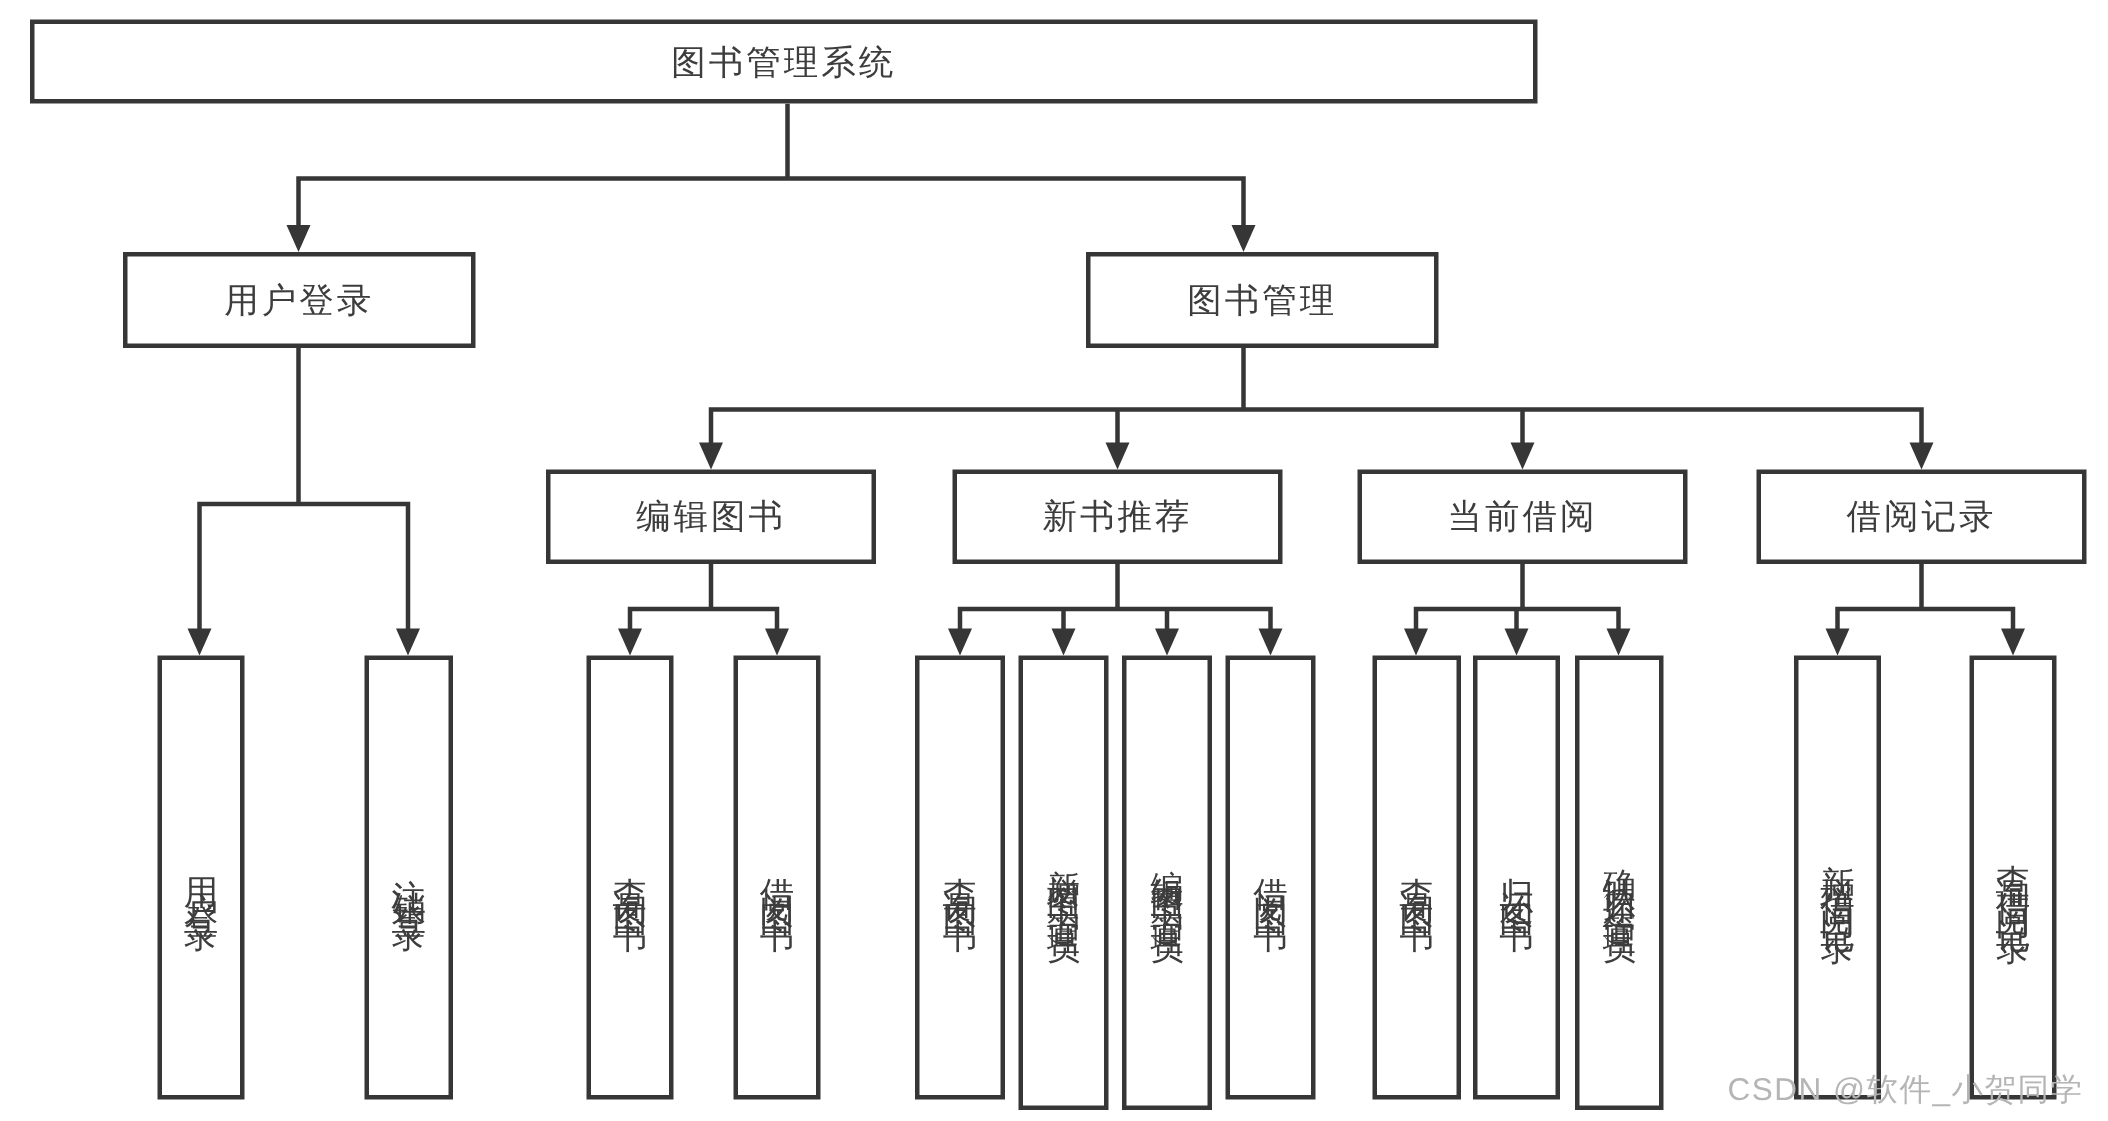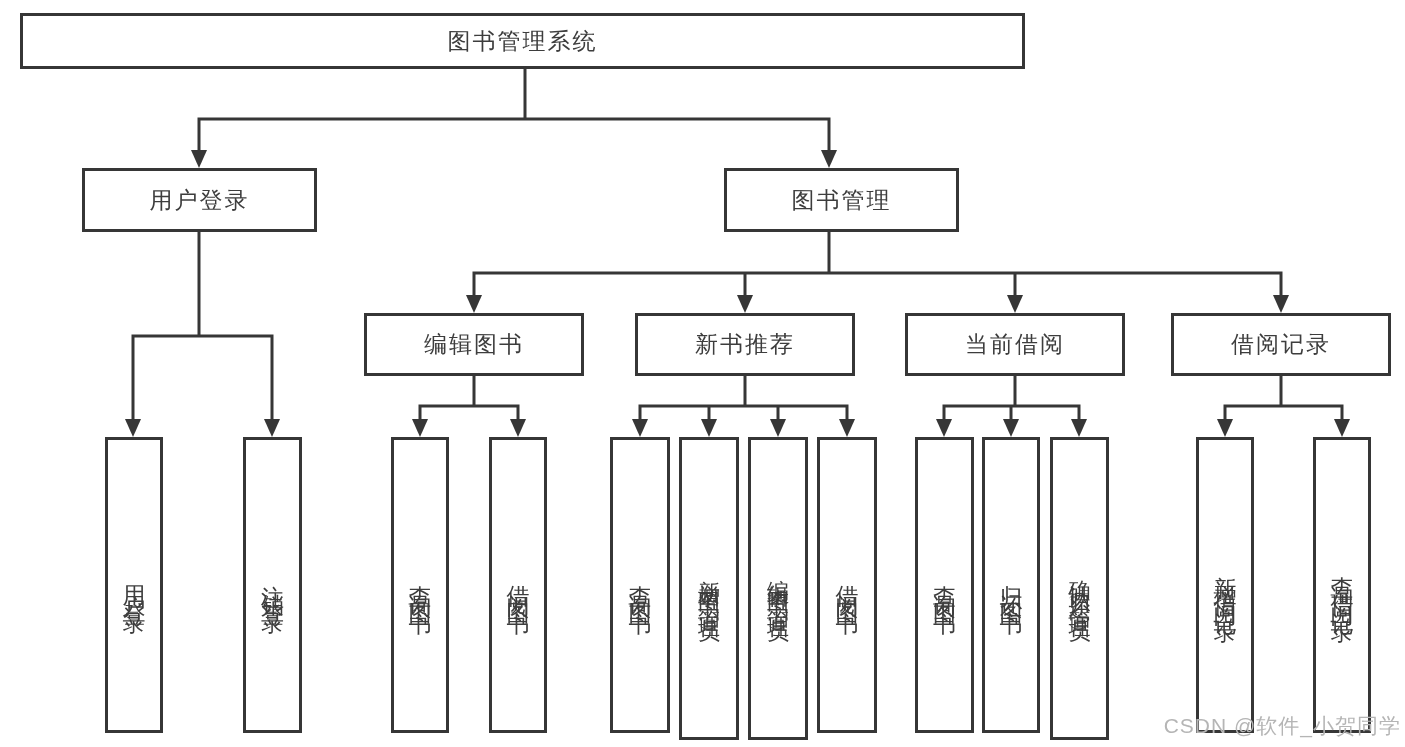--- a/index.html
+++ b/index.html
@@ -67,21 +67,21 @@
   .l-bb-edit   { left: 748px;  top: 437px; width: 60px; height: 303px; }
   .l-bb-borrow { left: 817px;  top: 437px; width: 60px; height: 296px; }
   .l-cb-query  { left: 915px;  top: 437px; width: 59px; height: 296px; }
   .l-cb-return { left: 982px;  top: 437px; width: 58px; height: 296px; }
   .l-cb-confirm{ left: 1050px; top: 437px; width: 59px; height: 303px; }
   .l-br-add    { left: 1196px; top: 437px; width: 58px; height: 296px; }
   .l-br-query  { left: 1313px; top: 437px; width: 58px; height: 296px; }
 
   .watermark {
     position: absolute;
-    right: 4px;
+    right: 16px;
     top: 712px;
     font-size: 21px;
     letter-spacing: 1px;
     color: #b5b5b5;
     white-space: nowrap;
   }
 </style>
 </head>
 <body>
 

